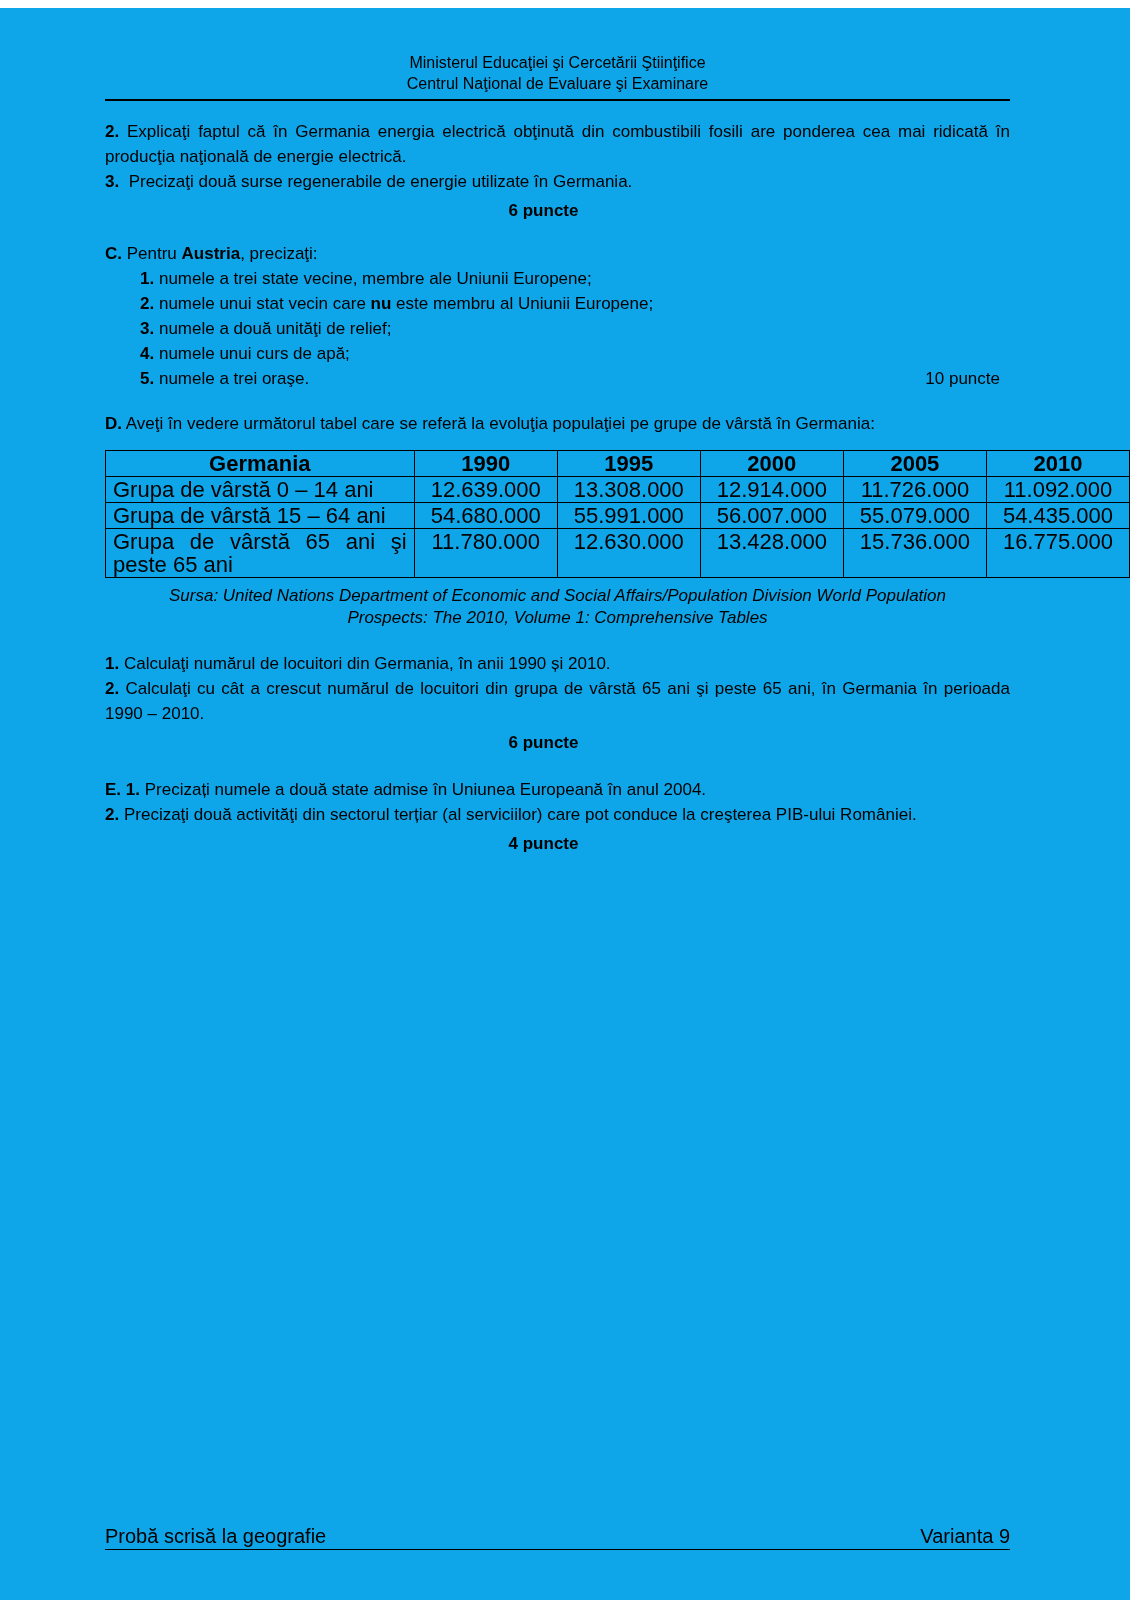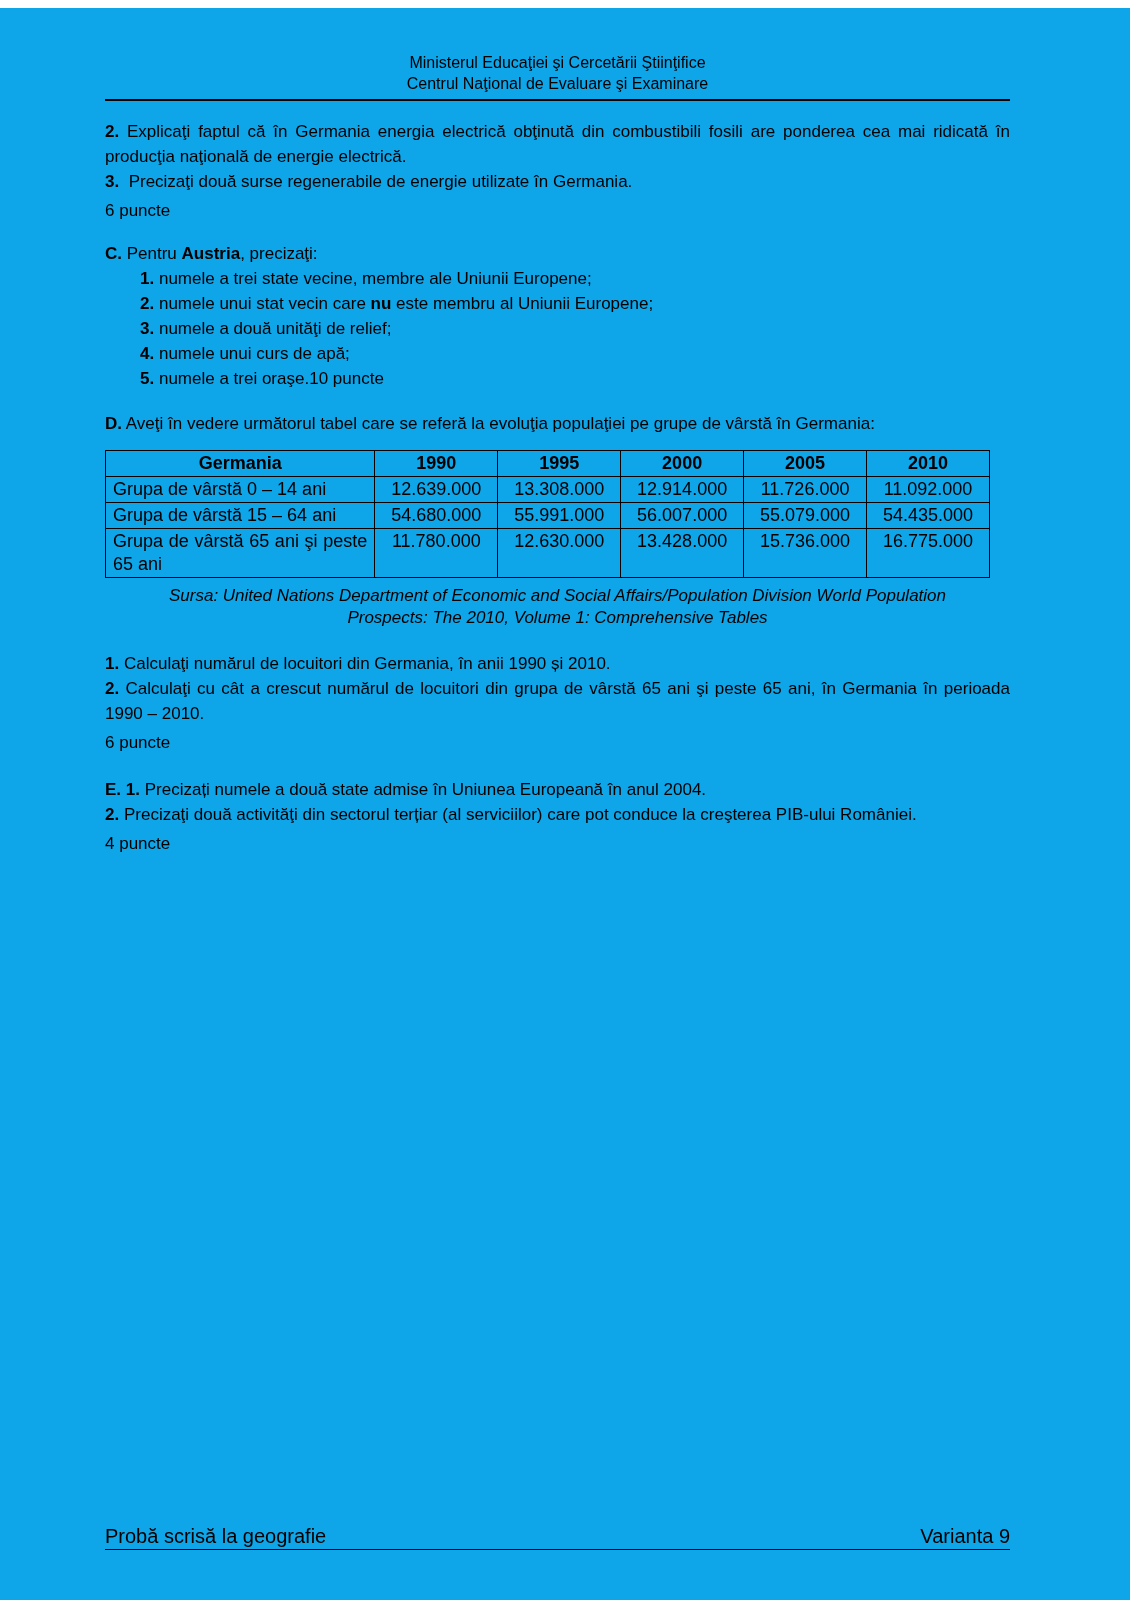--- a/index.html
+++ b/index.html
@@ -13,31 +13,31 @@
     color: #000000;
     font-family: "Liberation Sans", sans-serif;
     font-size: 17px;
     line-height: 25px;
     padding: 44px 120px 11px 105px;
   }
   .b { font-weight: bold; }
   .doc-header { text-align: center; font-size: 16px; line-height: 21px; padding-bottom: 5px; border-bottom: 2px solid #000; }
   .main { padding-top: 18px; }
   .just { text-align: justify; }
-  .points { text-align: left; font-weight: normal; padding-right: 28px; margin-top: 4px; }
+  .points { text-align: center; font-weight: bold; padding-right: 28px; margin-top: 4px; }
   .sec-c { margin-top: 18px; }
   .c-items { margin-left: 35px; }
-  .c-row-flex { display: flex; justify-content: flex-start; align-items: baseline; }
+  .c-row-flex { display: flex; justify-content: space-between; align-items: baseline; }
   .c-row-flex .points-inline { font-weight: normal; padding-right: 10px; }
   .sec-d { margin-top: 20px; }
   table.pop-table {
     border-collapse: collapse;
-    width: 885px;
+    width: 1025px;
     margin-top: 14px;
-    font-size: 18px;
+    font-size: 22px;
   }
   table.pop-table th, table.pop-table td {
     border: 1px solid #000;
     padding: 1px 7px;
     line-height: 23px;
     text-align: center;
     vertical-align: top;
   }
   table.pop-table th { font-weight: bold; }
   table.pop-table td.firstcol { text-align: justify; }

